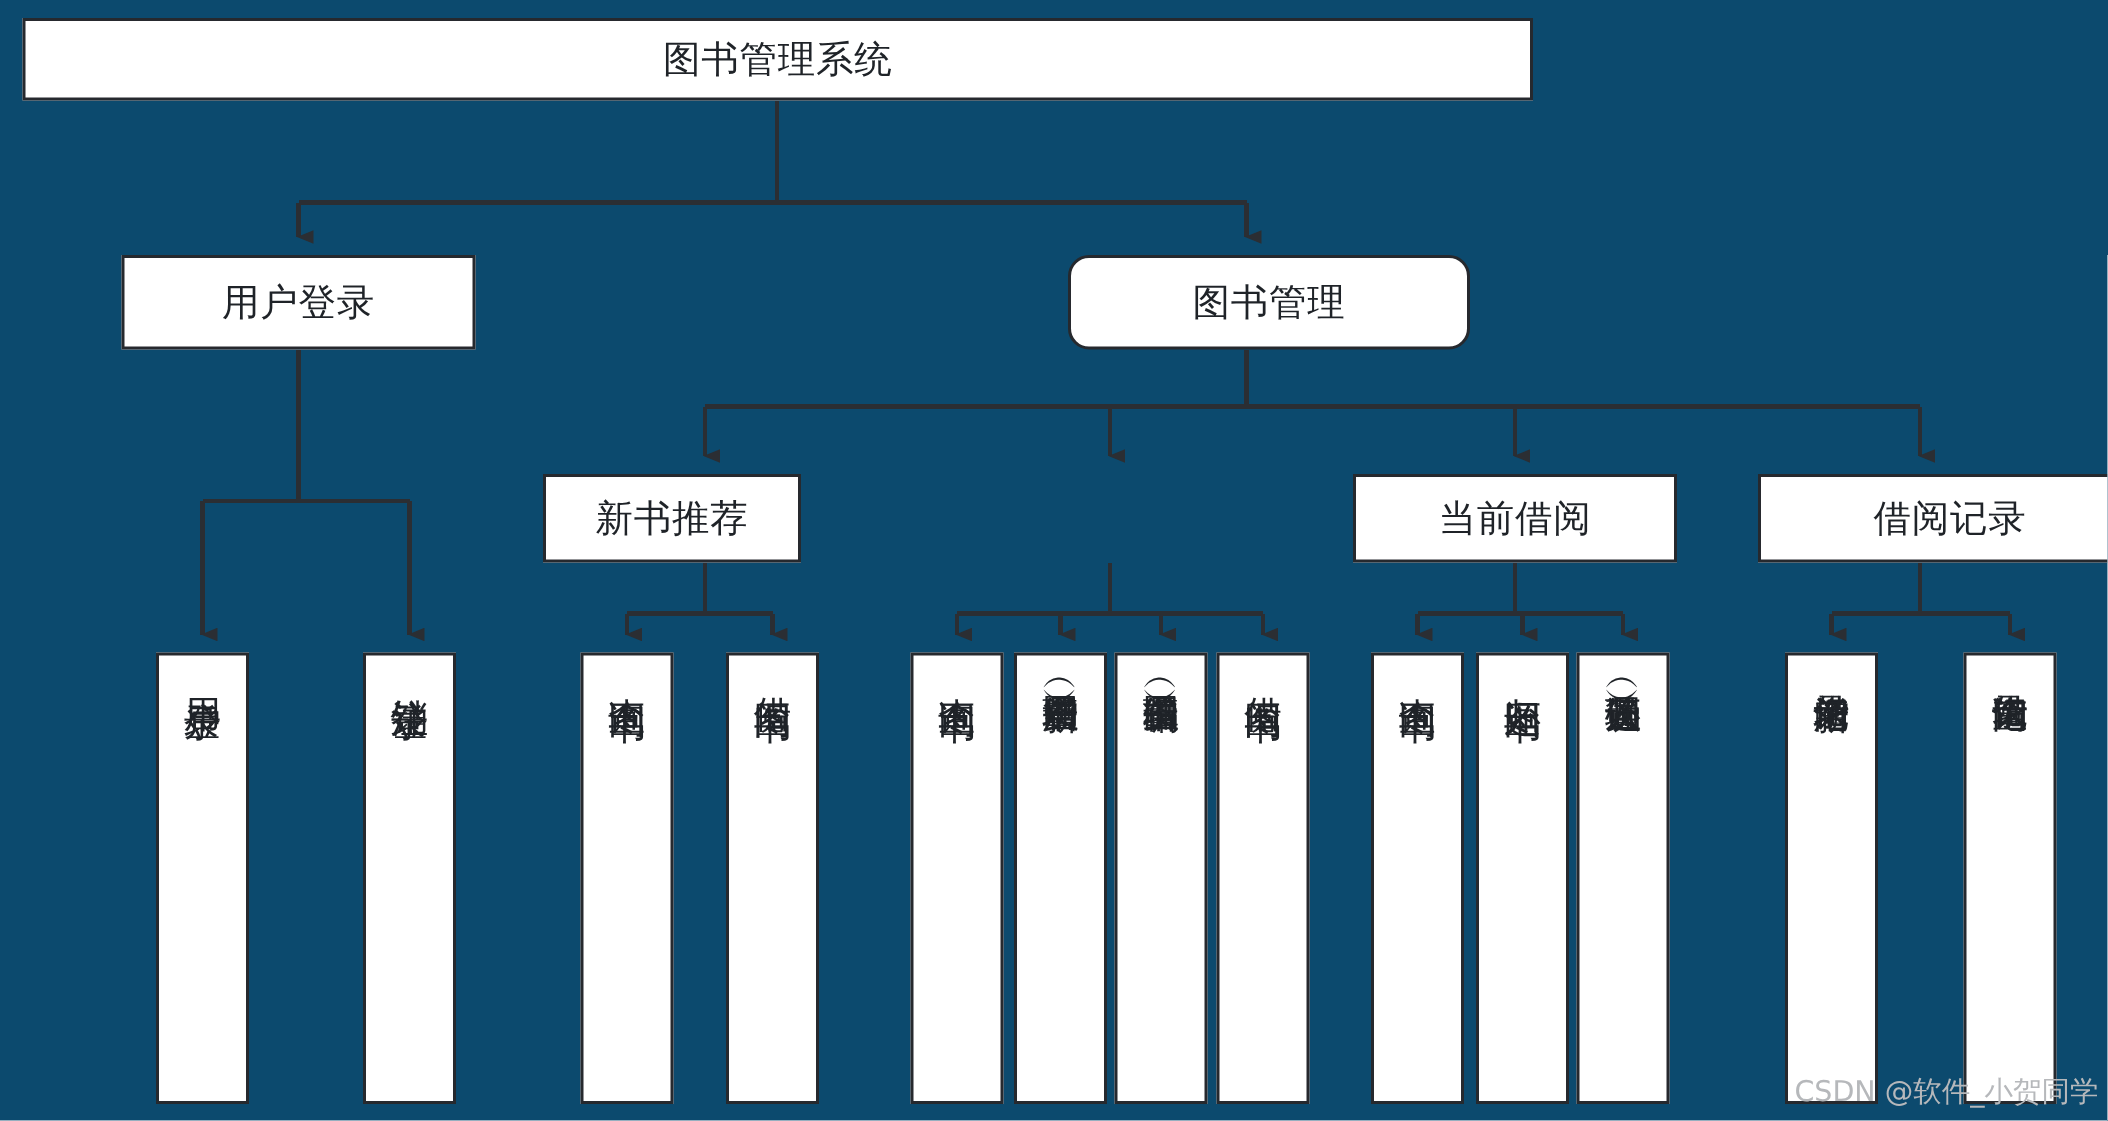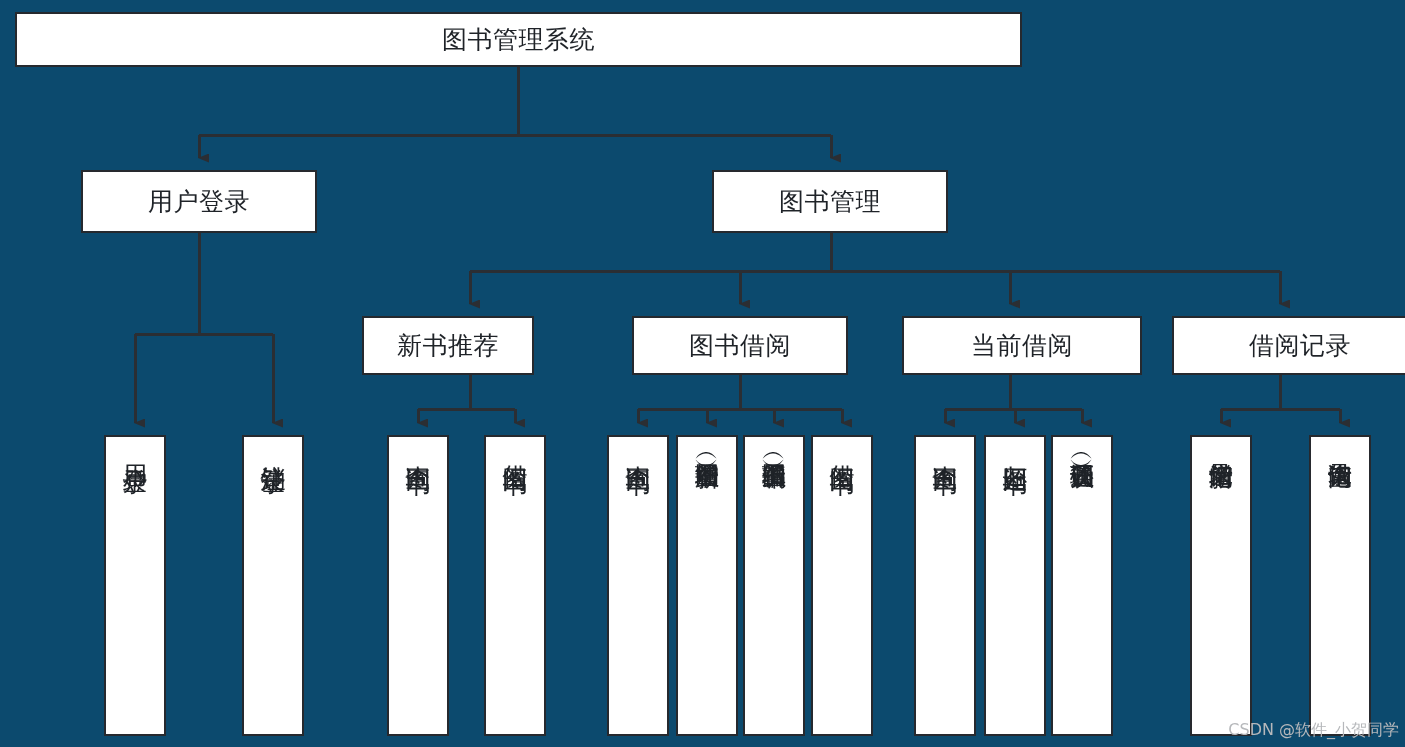--- a/index.html
+++ b/index.html
@@ -59,21 +59,21 @@
     display: block;
   }
   .node.vert.tight .node-label {
     font-size: 24px;
     letter-spacing: 0px;
   }
   #watermark {
     position: absolute;
     right: 6px;
     bottom: 6px;
-    font-size: 16px;
+    font-size: 19px;
     color: #b6b8bb;
     z-index: 5;
     white-space: nowrap;
     font-family: "DejaVu Sans", "Liberation Sans", sans-serif;
   }
 </style>
 </head>
 <body>
 
 <div id="diagram-root">
@@ -128,31 +128,28 @@
     </g>
   </svg>
 
   <div class="node horiz" style="left:15px; top:12px; width:1007px; height:55px;">
     <span class="node-label">图书管理系统</span>
   </div>
 
   <div class="node horiz" style="left:81px; top:170px; width:236px; height:63px;">
     <span class="node-label">用户登录</span>
   </div>
-  <div class="node horiz" style="left:712px; top:170px; width:236px; height:63px;">
+  <div class="node horiz" style="left:712px; top:170px; width:268px; height:63px;border-radius:14px;">
     <span class="node-label">图书管理</span>
   </div>
 
   <div class="node horiz" style="left:362px; top:316px; width:172px; height:59px;">
     <span class="node-label">新书推荐</span>
   </div>
-  <div class="node horiz" style="left:632px; top:316px; width:216px; height:59px;">
-    <span class="node-label">图书借阅</span>
-  </div>
-  <div class="node horiz" style="left:902px; top:316px; width:240px; height:59px;">
+  <div class="node horiz" style="left:902px; top:316px; width:216px; height:59px;">
     <span class="node-label">当前借阅</span>
   </div>
   <div class="node horiz" style="left:1172px; top:316px; width:256px; height:59px;">
     <span class="node-label">借阅记录</span>
   </div>
 
   <div class="node vert" style="left:104px; top:435px; width:62px; height:301px;">
     <span class="node-label">用户登录</span>
   </div>
   <div class="node vert" style="left:242px; top:435px; width:62px; height:301px;">

